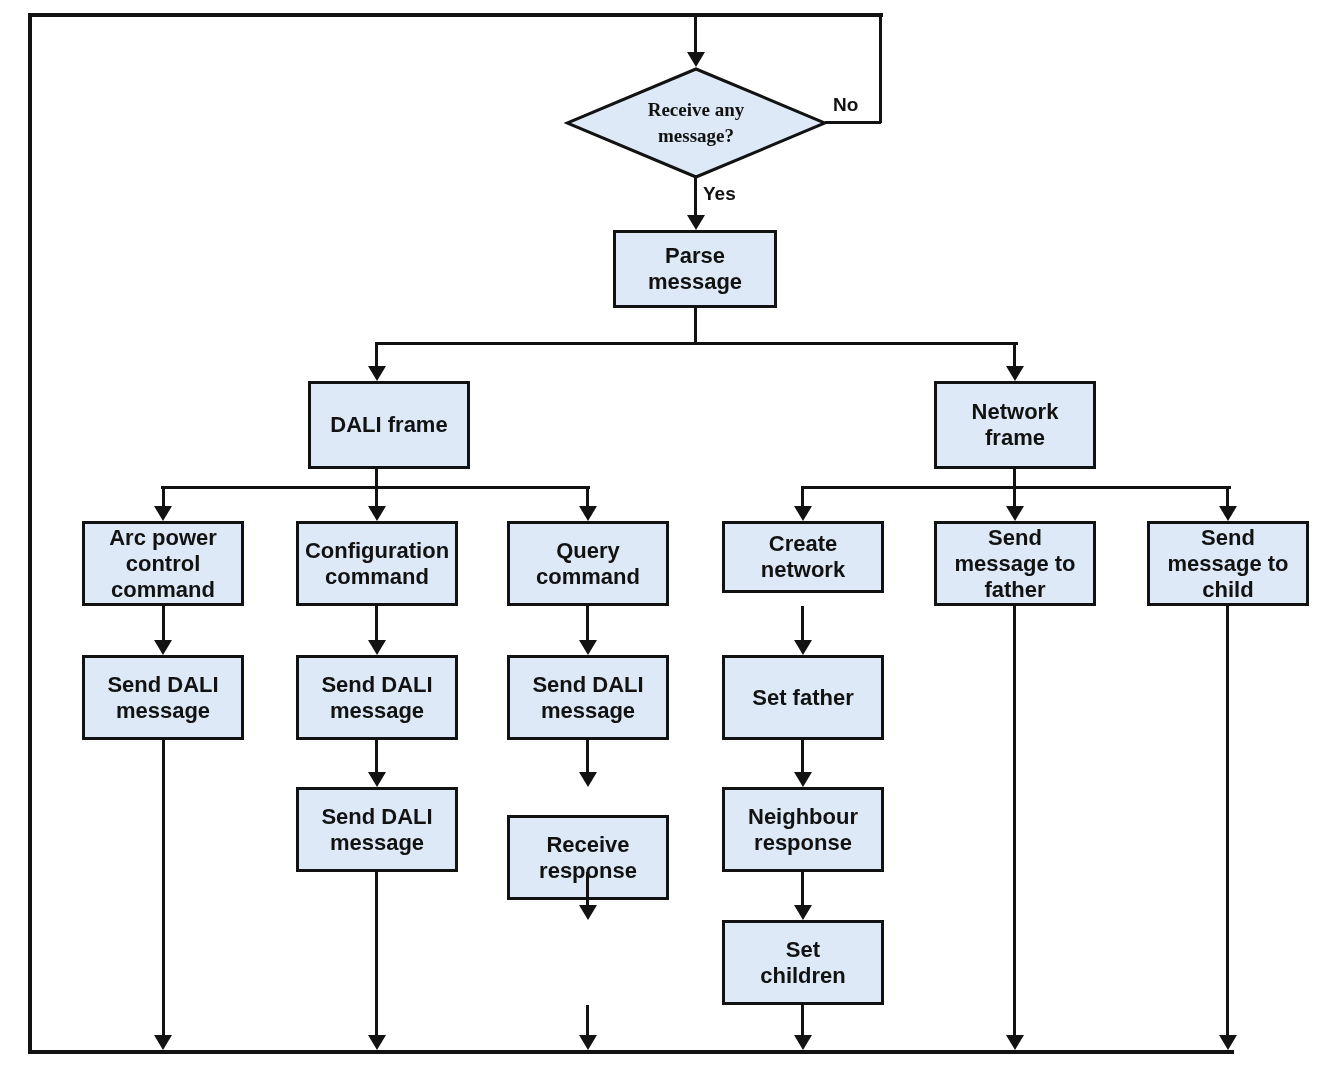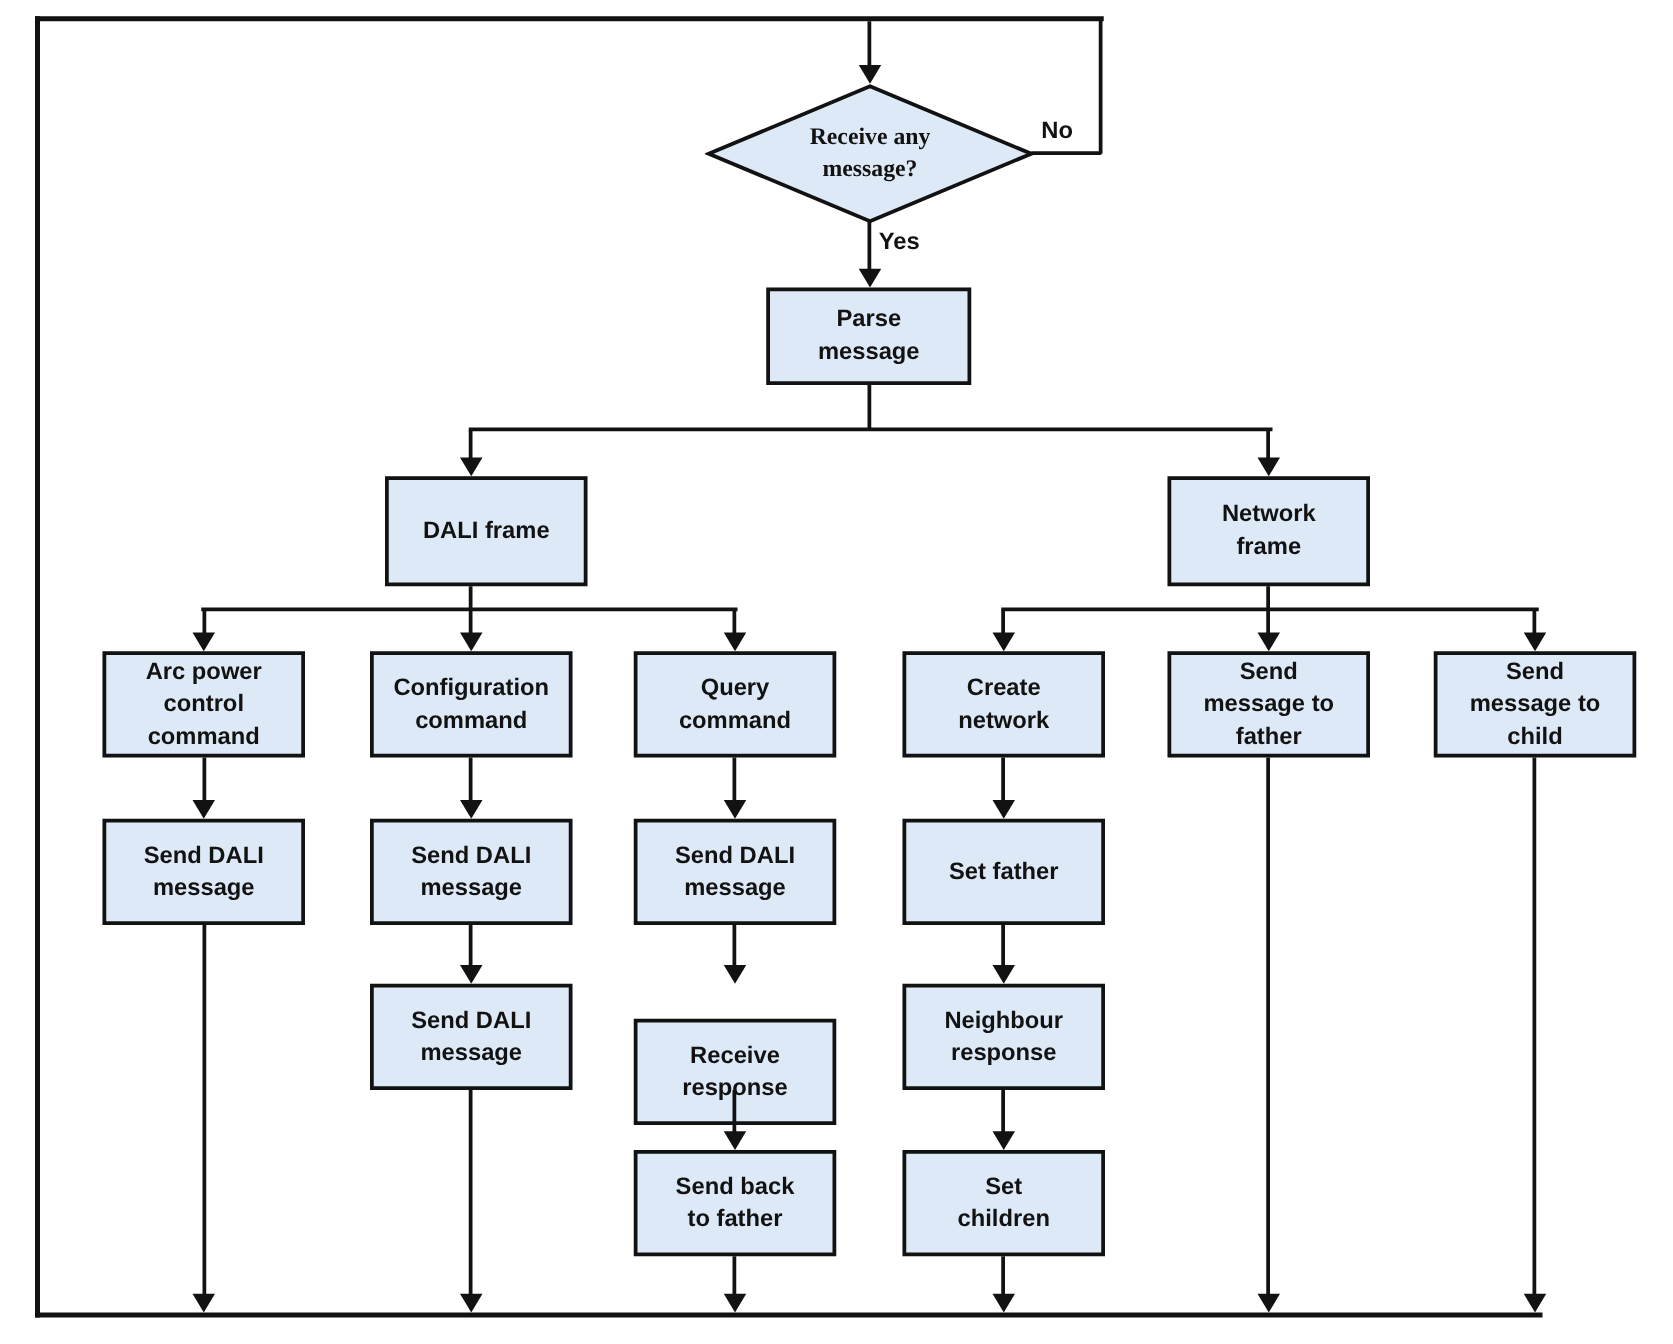--- a/index.html
+++ b/index.html
@@ -17,21 +17,21 @@
     position:absolute;width:0;height:0;
     border-left:9px solid transparent;
     border-right:9px solid transparent;
     border-top:15px solid var(--connector,#121212);
   }
   .box{
     position:absolute;box-sizing:border-box;
     background:var(--node-fill,#dde9f6);
     border:3px solid var(--node-border,#121212);
     display:flex;align-items:center;justify-content:center;
-    text-align:center;font-weight:bold;font-size:19px;line-height:26px;
+    text-align:center;font-weight:bold;font-size:22px;line-height:26px;
     white-space:pre-line;
   }
   .diamond{position:absolute;font-family:Liberation Serif, serif;}
   .diamond svg{position:absolute;left:0;top:0;}
   .dlabel{
     position:absolute;left:0;top:0;width:100%;height:100%;
     display:flex;align-items:center;justify-content:center;
     text-align:center;font-weight:bold;font-size:19px;line-height:26px;
     white-space:pre-line;
   }
@@ -98,21 +98,21 @@
   <div class="v" style="left:1226px;top:488px;height:19px;"></div>
   <div class="arr" style="left:1219px;top:506px;"></div>
 
   <div class="box" style="left:82px;top:521px;width:162px;height:85px;">Arc power
 control
 command</div>
   <div class="box" style="left:296px;top:521px;width:162px;height:85px;">Configuration
 command</div>
   <div class="box" style="left:507px;top:521px;width:162px;height:85px;">Query
 command</div>
-  <div class="box" style="left:722px;top:521px;width:162px;height:85px;">Create
+  <div class="box" style="left:722px;top:521px;width:162px;height:72px;">Create
 network</div>
   <div class="box" style="left:934px;top:521px;width:162px;height:85px;">Send
 message to
 father</div>
   <div class="box" style="left:1147px;top:521px;width:162px;height:85px;">Send
 message to
 child</div>
 
   <div class="v" style="left:162px;top:606px;height:35px;"></div>
   <div class="arr" style="left:154px;top:640px;"></div>
@@ -143,22 +143,20 @@
   <div class="box" style="left:507px;top:815px;width:162px;height:85px;">Receive
 response</div>
   <div class="box" style="left:722px;top:787px;width:162px;height:85px;">Neighbour
 response</div>
 
   <div class="v" style="left:586px;top:872px;height:34px;"></div>
   <div class="arr" style="left:579px;top:905px;"></div>
   <div class="v" style="left:801px;top:872px;height:34px;"></div>
   <div class="arr" style="left:794px;top:905px;"></div>
 
-  <div class="box" style="left:507px;top:920px;width:162px;height:85px;">Send back
-to father</div>
   <div class="box" style="left:722px;top:920px;width:162px;height:85px;">Set
 children</div>
 
   <div class="v" style="left:162px;top:740px;height:296px;"></div>
   <div class="arr" style="left:154px;top:1035px;"></div>
   <div class="v" style="left:375px;top:872px;height:164px;"></div>
   <div class="arr" style="left:368px;top:1035px;"></div>
   <div class="v" style="left:586px;top:1005px;height:31px;"></div>
   <div class="arr" style="left:579px;top:1035px;"></div>
   <div class="v" style="left:801px;top:1005px;height:31px;"></div>

